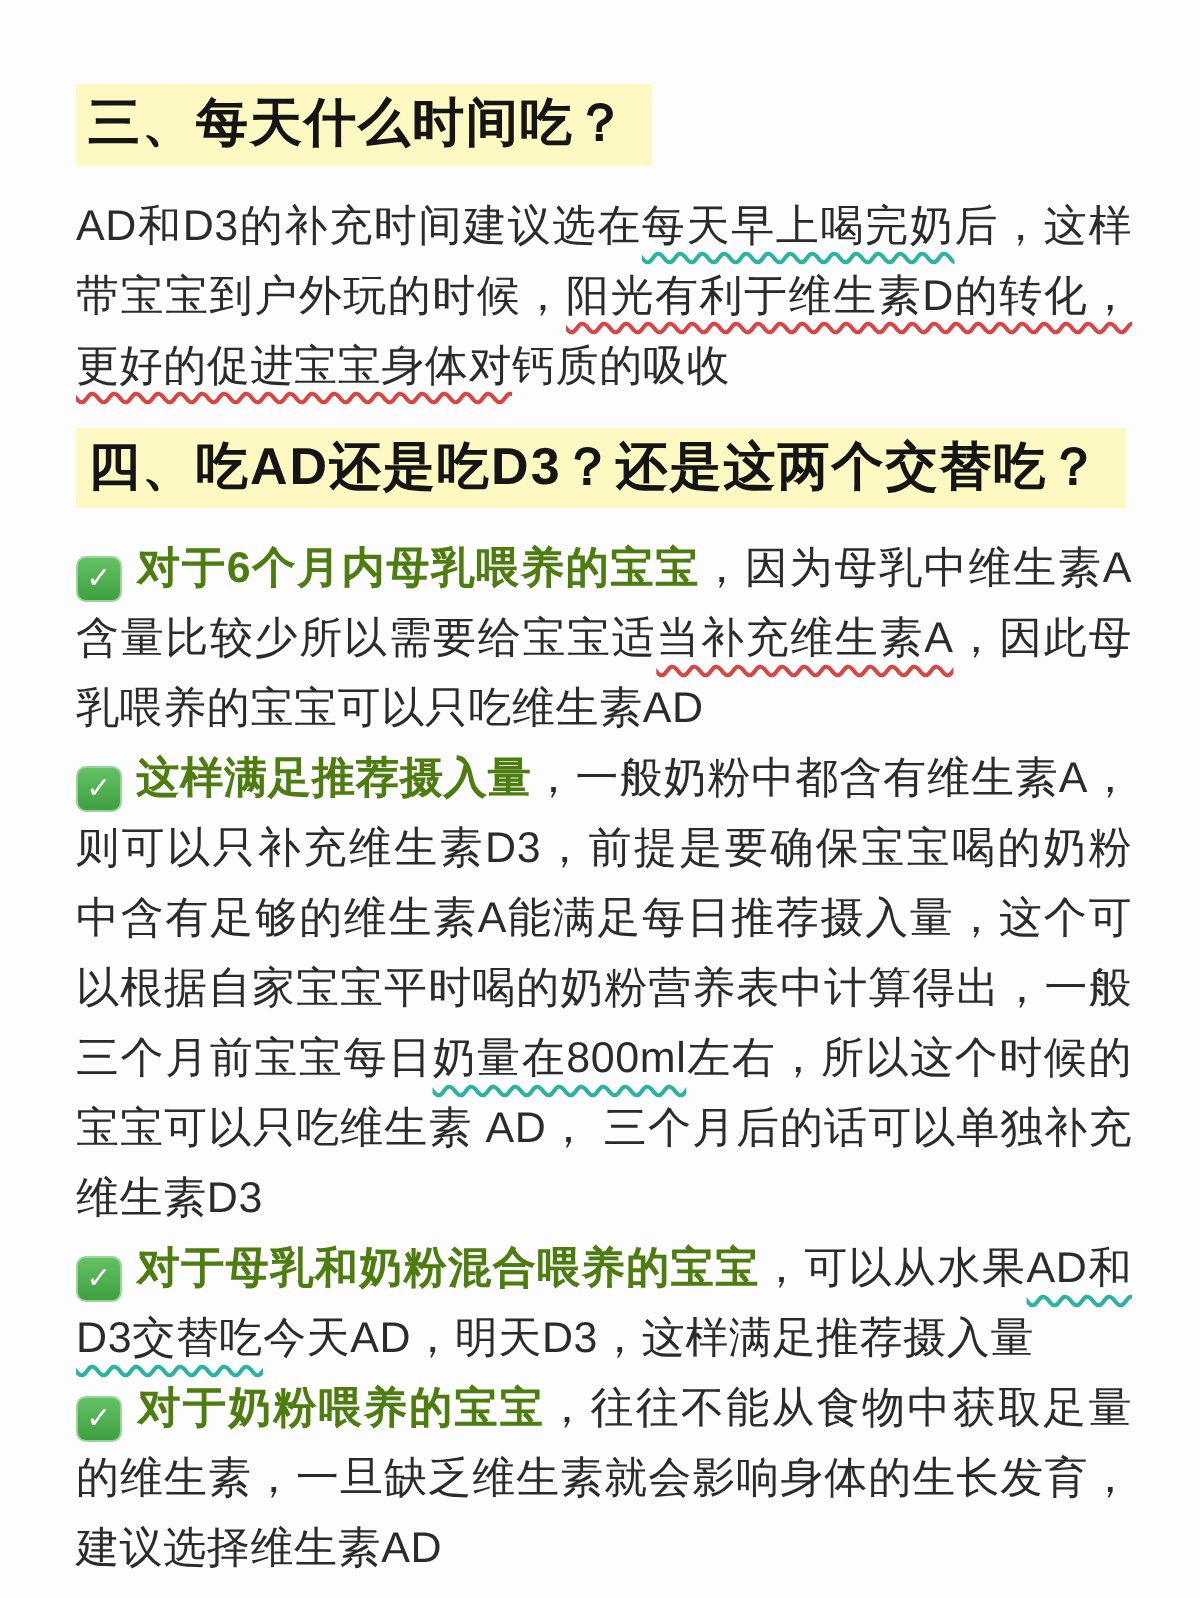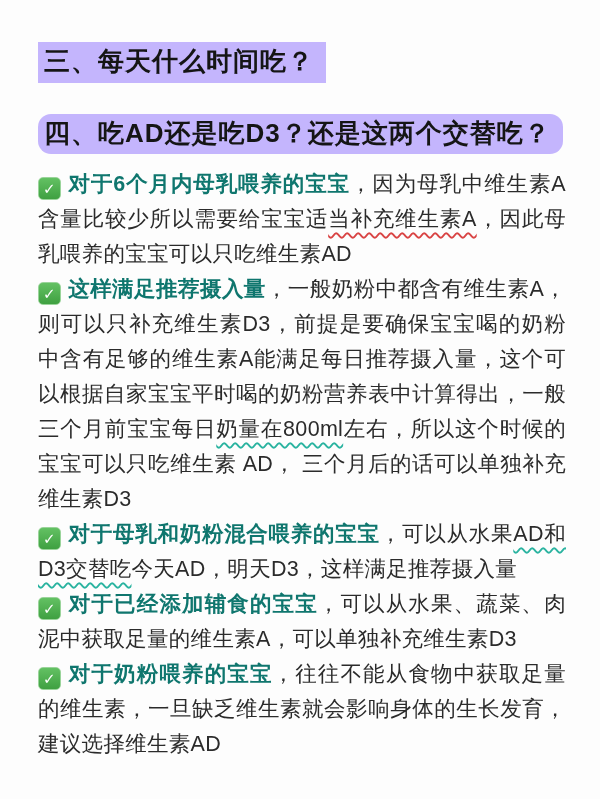--- a/index.html
+++ b/index.html
@@ -9,42 +9,42 @@
     height: 799px;
     box-sizing: border-box;
     padding: 42px 34px 0 38px;
     background: #fdfdfd;
     font-family: "Liberation Sans", "DejaVu Sans", sans-serif;
     color: #2b2b2b;
     overflow: hidden;
   }
   .section-heading {
     display: inline-block;
-    background: #c4b5fd;
+    background: #fef9c3;
     color: #151515;
     font-size: 26px;
     font-weight: 700;
     line-height: 1.25;
     padding: 3px 12px 5px 6px;
     margin: 0 0 13px 0;
     letter-spacing: 1px;
     white-space: nowrap;
   }
   .flow {
     margin: 0;
     font-size: 21.5px;
     line-height: 35px;
     font-weight: 500;
     letter-spacing: 0.3px;
     text-align: justify;
   }
   .intro { margin-bottom: 11px; }
-  .heading-wrap-2 { margin-top: 18px; border-radius: 13px; }
+  .heading-wrap-2 { margin-top: 2px; }
   .lead-red {
-    color: #0f766e;
+    color: #4d7c0f;
     font-weight: 700;
   }
   .wavy-teal {
     text-decoration: underline;
     text-decoration-style: wavy;
     text-decoration-color: #2ab3a0;
     text-decoration-thickness: 2px;
     text-underline-offset: 6px;
     text-decoration-skip-ink: none;
   }
@@ -73,36 +73,36 @@
   }
 </style>
 </head>
 <body>
 
 <div class="page">
 
   <div>
     <div class="section-heading">三、每天什么时间吃？</div>
 
+    <p class="flow intro"><span>AD和D3的补充时间建议选在</span><span class="wavy-teal">每天早上喝完奶</span><span>后，这样带宝宝到户外玩的时候，</span><span class="wavy-red">阳光有利于维生素D的转化，更好的促进宝宝身体对</span><span>钙质的吸收</span></p>
   </div>
 
   <div>
     <div class="section-heading heading-wrap-2">四、吃AD还是吃D3？还是这两个交替吃？</div>
 
     
     <p class="flow"><span class="check"><span>✓</span></span><span class="lead-red">对于6个月内母乳喂养的宝宝</span><span>，因为母乳中维生素A含量比较少所以需要给宝宝适</span><span class="wavy-red">当补充维生素A</span><span>，因此母乳喂养的宝宝可以只吃维生素AD</span></p>
 
     
     <p class="flow"><span class="check"><span>✓</span></span><span class="lead-red">这样满足推荐摄入量</span><span>，一般奶粉中都含有维生素A，则可以只补充维生素D3，前提是要确保宝宝喝的奶粉中含有足够的维生素A能满足每日推荐摄入量，这个可以根据自家宝宝平时喝的奶粉营养表中计算得出，一般三个月前宝宝每日</span><span class="wavy-teal">奶量在800ml</span><span>左右，所以这个时候的宝宝可以只吃维生素 AD， 三个月后的话可以单独补充维生素D3</span></p>
 
     
     <p class="flow"><span class="check"><span>✓</span></span><span class="lead-red">对于母乳和奶粉混合喂养的宝宝</span><span>，可以从水果</span><span class="wavy-teal">AD和D3交替吃</span><span>今天AD，明天D3，这样满足推荐摄入量</span></p>
 
     
-    <p class="flow"><span class="check"><span>✓</span></span><span class="lead-red">对于已经添加辅食的宝宝</span><span>，可以从水果、蔬菜、肉泥中获取足量的维生素A，可以单独补充维生素D3</span></p>
 
     
     <p class="flow"><span class="check"><span>✓</span></span><span class="lead-red">对于奶粉喂养的宝宝</span><span>，往往不能从食物中获取足量的维生素，一旦缺乏维生素就会影响身体的生长发育，建议选择维生素AD</span></p>
 
     
     
   </div>
 
 </div>
 

